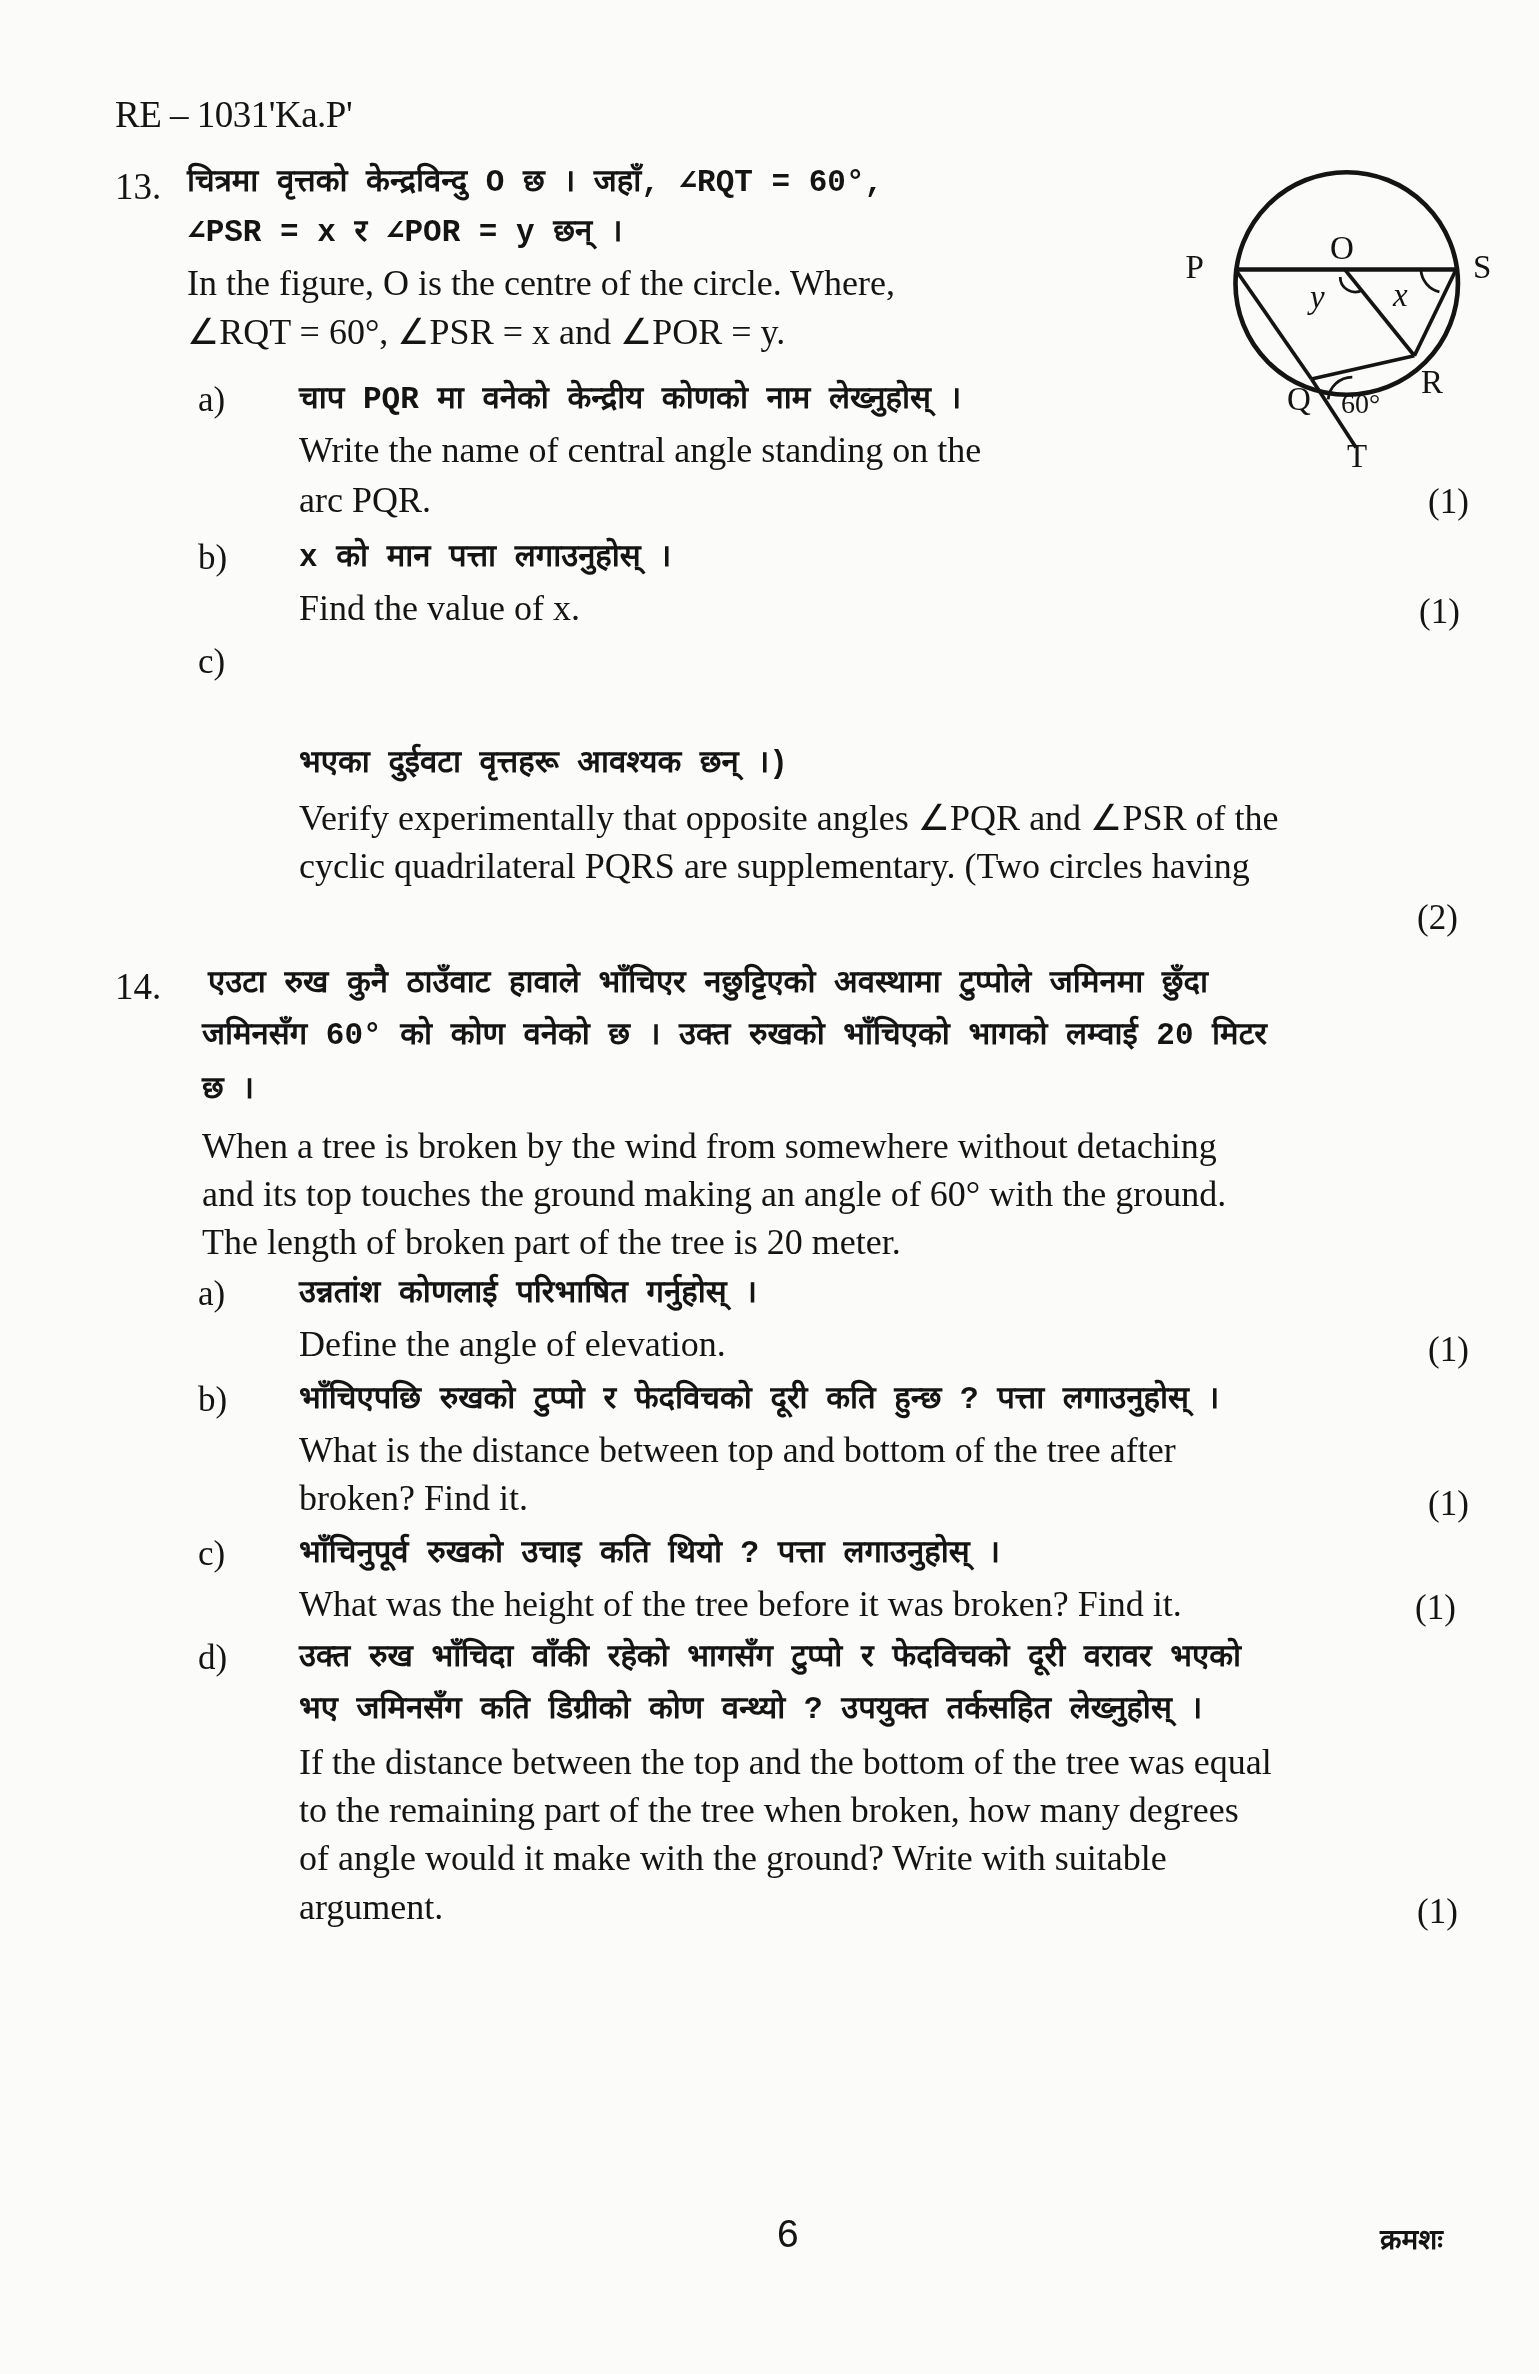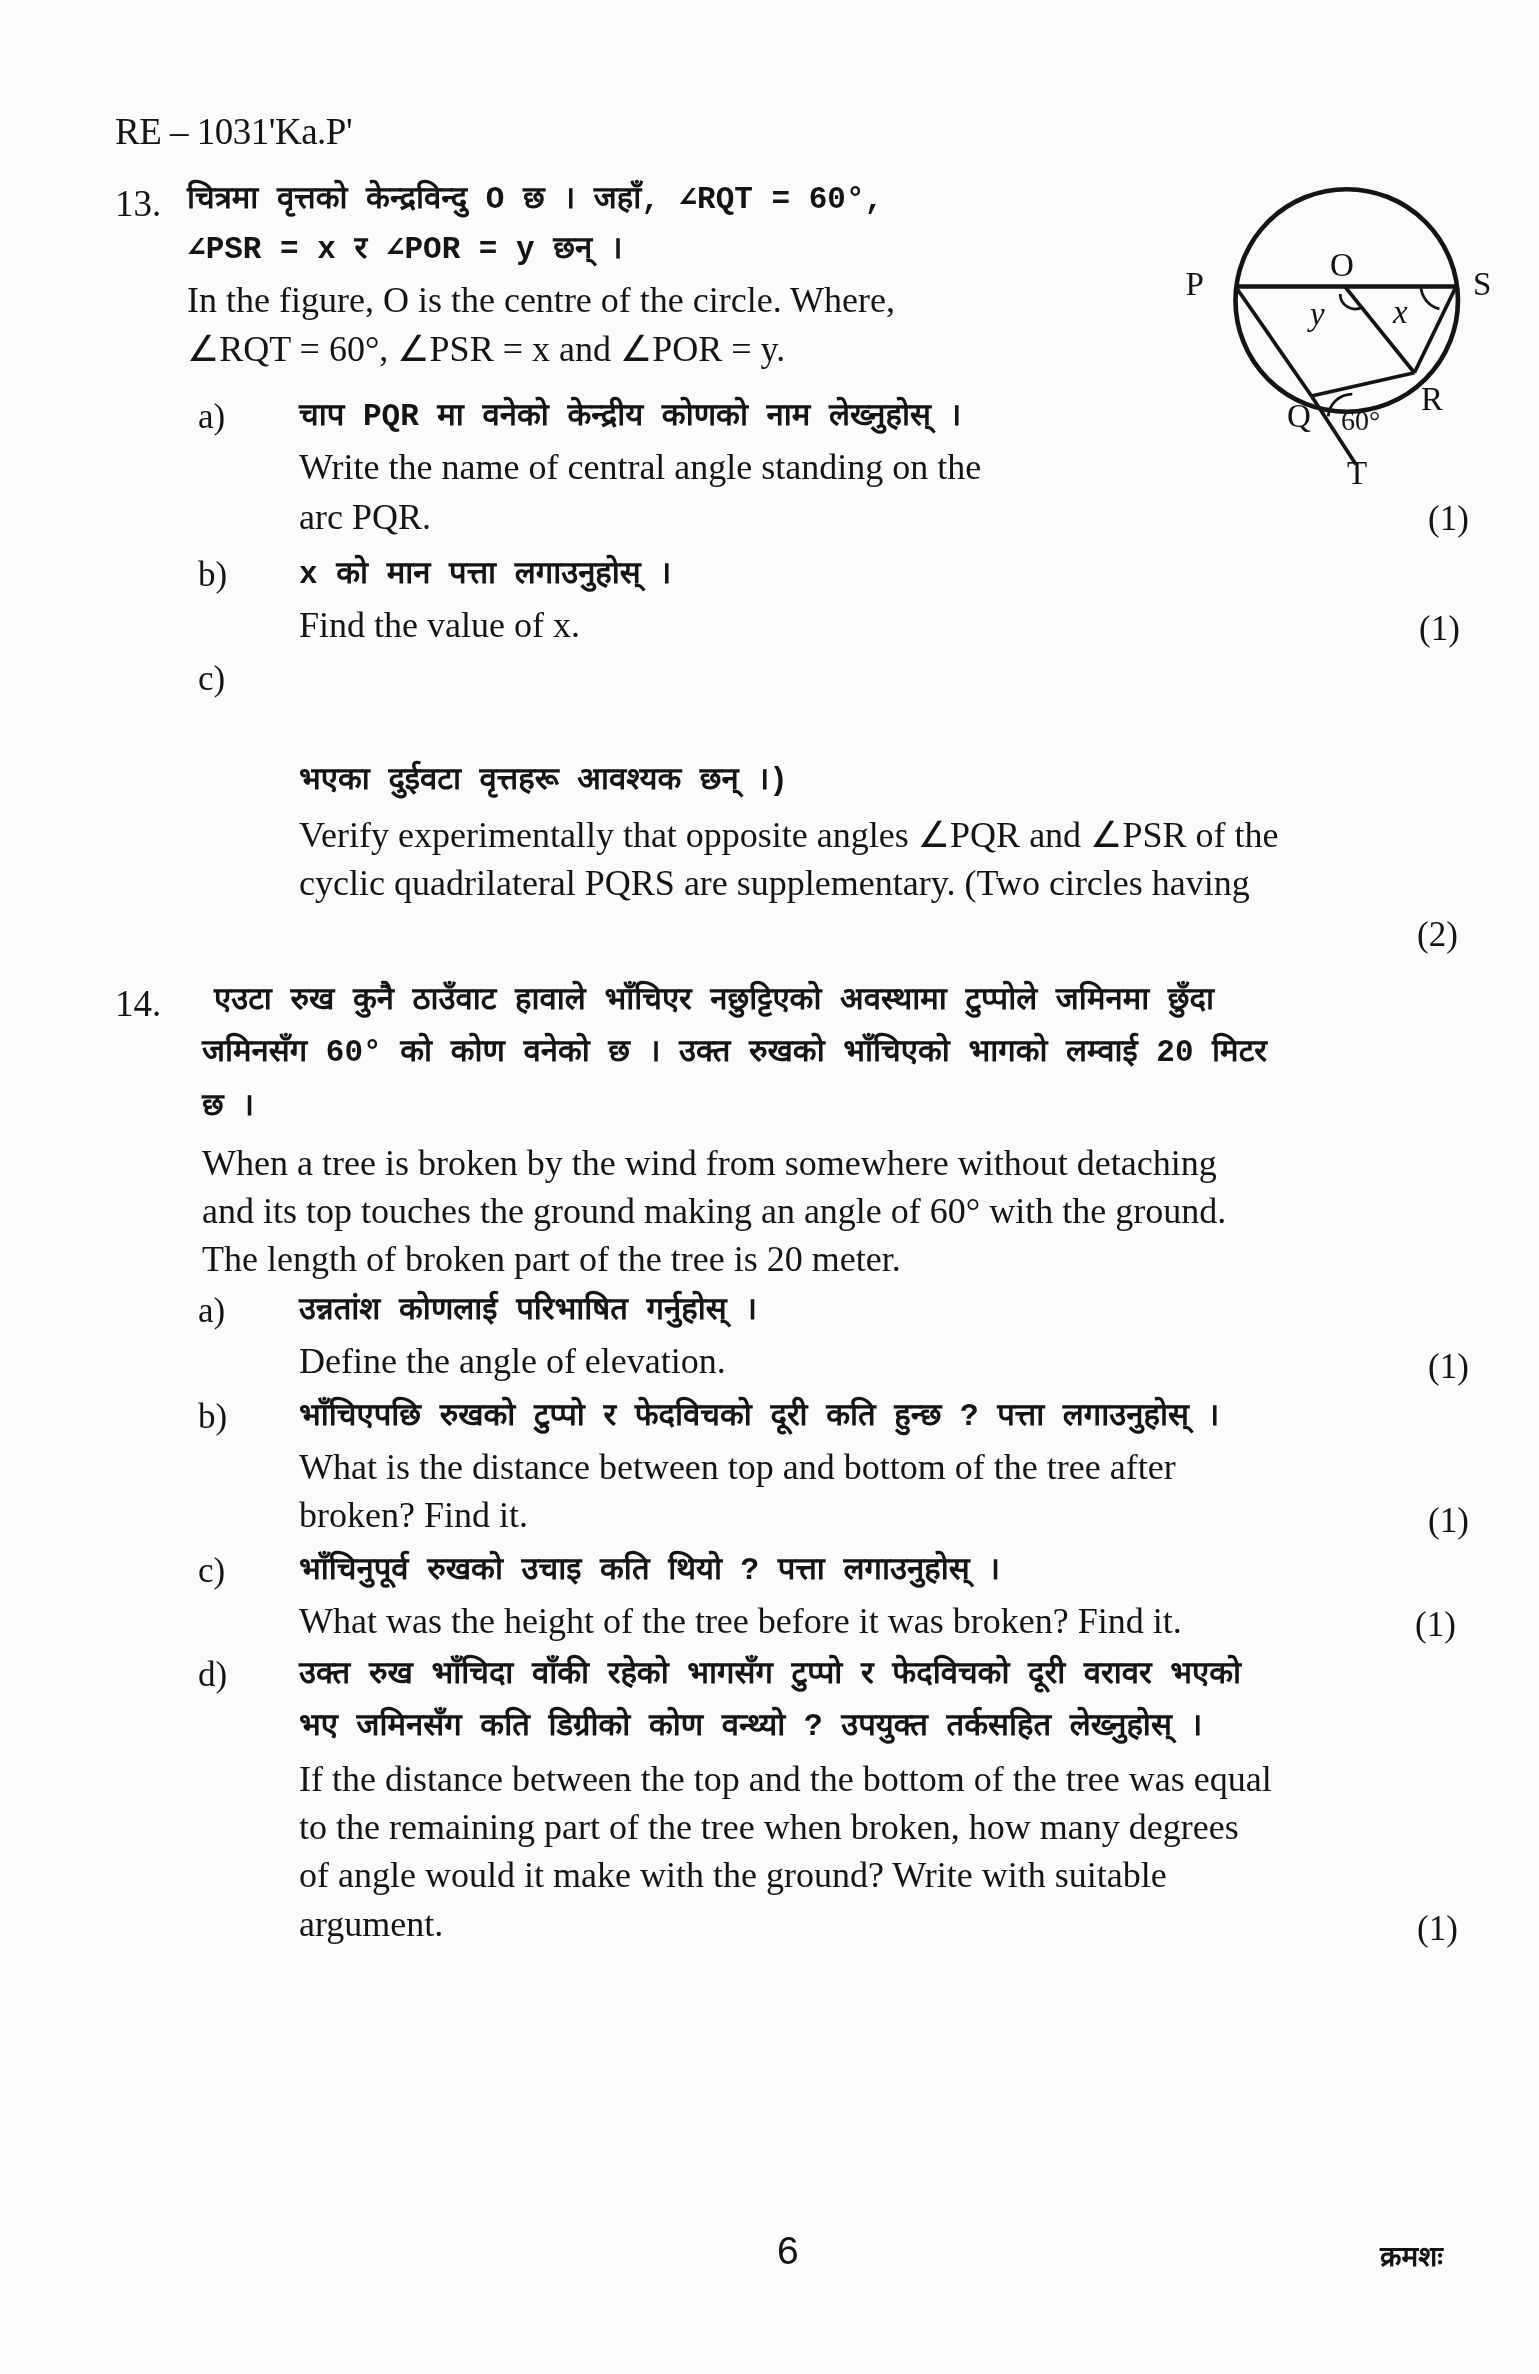--- a/index.html
+++ b/index.html
@@ -1,21 +1,21 @@
 <!DOCTYPE html>
 <html style="font-size:15px"><head>
 <meta charset="utf-8">
 <style>
   html, body { margin: 0; padding: 0; }
   body {
     width: 1540px; height: 2375px; background: #fbfbfa; color: #141414;
     font-family: "Liberation Serif", "DejaVu Serif", serif;
     position: relative; overflow: hidden;
   }
-  .page { position: absolute; left: 0; top: 0; width: 1540px; height: 2156px; margin-top: 17px; }
+  .page { position: absolute; left: 0; top: 0; width: 1540px; height: 2156px; }
   .header-code {
     position: absolute; left: 115px; top: 93px;
     font-size: 37px; letter-spacing: -0.5px;
   }
   .line {
     position: absolute; font-size: 35px; line-height: 1; white-space: nowrap;
   }
   .dev { font-family: Liberation Mono, monospace; font-size: 31px; font-weight: bold; }
   .en { font-family: "Liberation Serif", serif; font-size: 36px; }
   .qnum { position: absolute; font-size: 37px; }
@@ -74,21 +74,21 @@
   <div class="line en" style="left:299px; top:590px;">Find the value of x.</div>
   <div class="marks" style="left:1419px; top:592px;">(1)</div>
 
   <div class="sublabel" style="left:198px; top:642px;">c)</div>
   <div class="line dev" style="left:299px; top:748px;">भएका दुईवटा वृत्तहरू आवश्यक छन् ।)</div>
   <div class="line en" style="left:299px; top:800px;">Verify experimentally that opposite angles ∠PQR and ∠PSR of the</div>
   <div class="line en" style="left:299px; top:848px;">cyclic quadrilateral PQRS are supplementary. (Two circles having</div>
   <div class="marks" style="left:1417px; top:898px;">(2)</div>
 
   <div class="qnum" style="left:115px; top:965px;">14.</div>
-  <div class="line dev" style="left:214px; top:968px;text-align:center;">एउटा रुख कुनै ठाउँवाट हावाले भाँचिएर नछुट्टिएको अवस्थामा टुप्पोले जमिनमा छुँदा</div>
+  <div class="line dev" style="left:208px; top:968px;text-align:center;">एउटा रुख कुनै ठाउँवाट हावाले भाँचिएर नछुट्टिएको अवस्थामा टुप्पोले जमिनमा छुँदा</div>
   <div class="line dev" style="left:202px; top:1020px;">जमिनसँग 60° को कोण वनेको छ । उक्त रुखको भाँचिएको भागको लम्वाई 20 मिटर</div>
   <div class="line dev" style="left:202px; top:1074px;">छ ।</div>
   <div class="line en" style="left:202px; top:1128px;">When a tree is broken by the wind from somewhere without detaching</div>
   <div class="line en" style="left:202px; top:1176px;">and its top touches the ground making an angle of 60° with the ground.</div>
   <div class="line en" style="left:202px; top:1224px;">The length of broken part of the tree is 20 meter.</div>
 
   <div class="sublabel" style="left:198px; top:1274px;">a)</div>
   <div class="line dev" style="left:299px; top:1278px;">उन्नतांश कोणलाई परिभाषित गर्नुहोस् ।</div>
   <div class="line en" style="left:299px; top:1326px;">Define the angle of elevation.</div>
   <div class="marks" style="left:1428px; top:1330px;">(1)</div>

